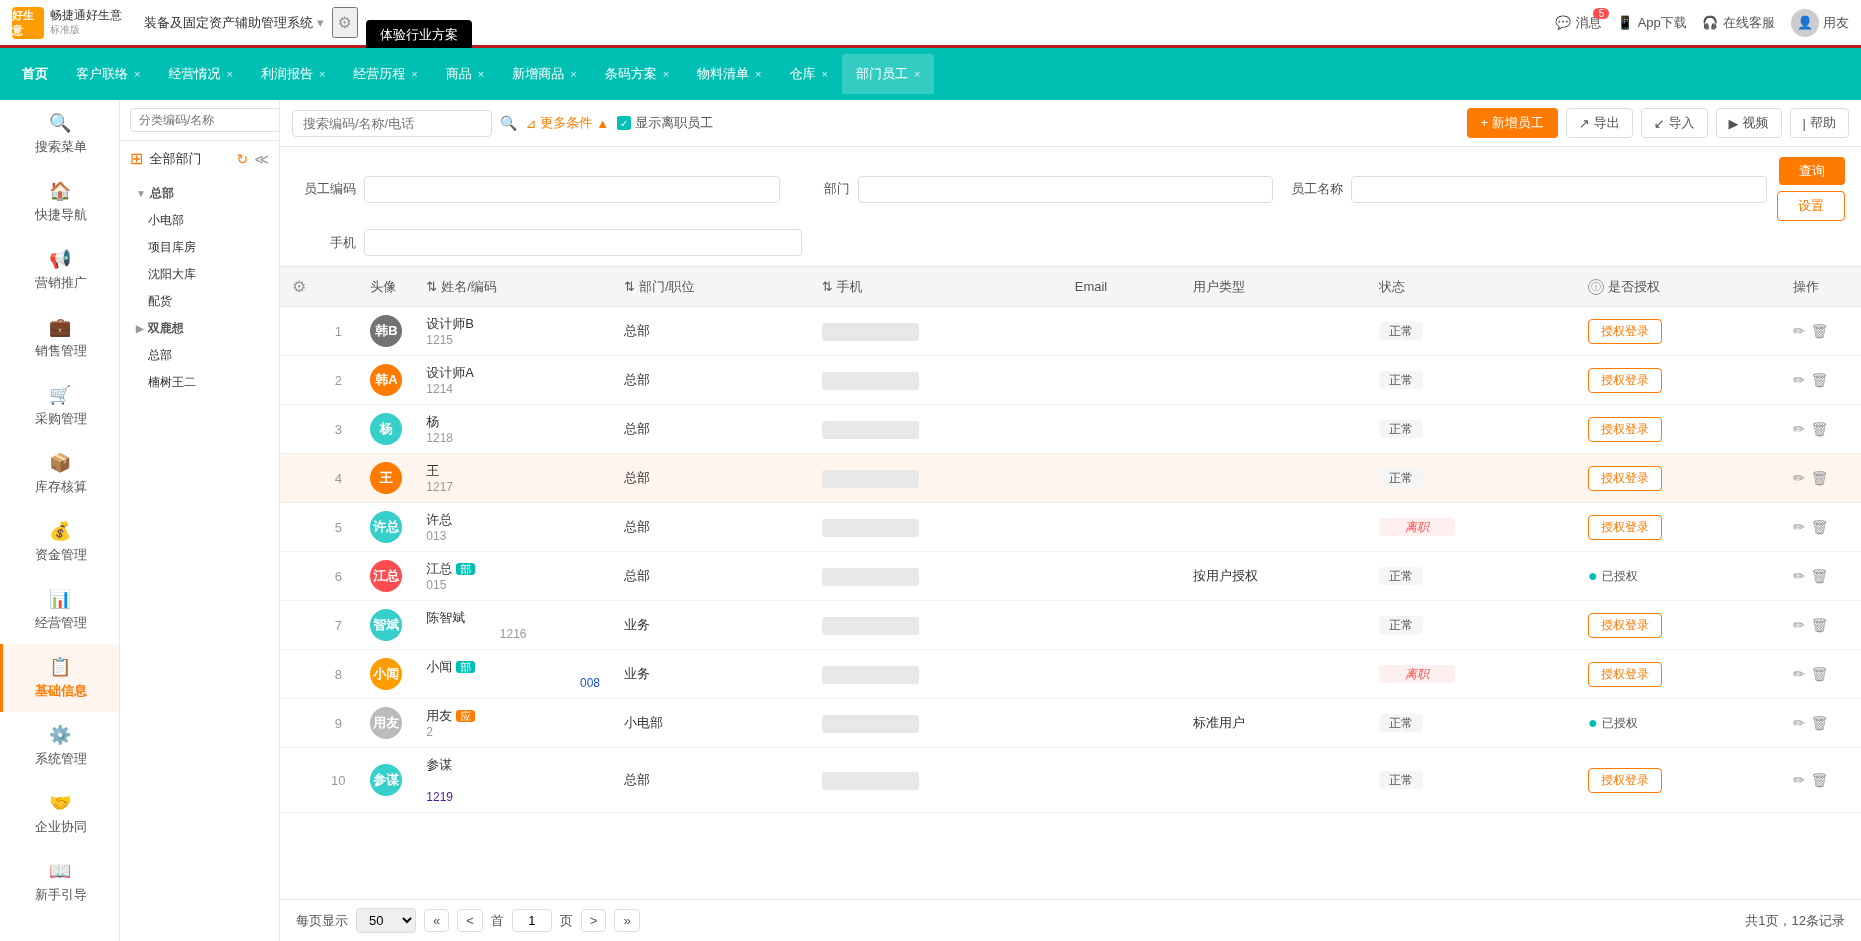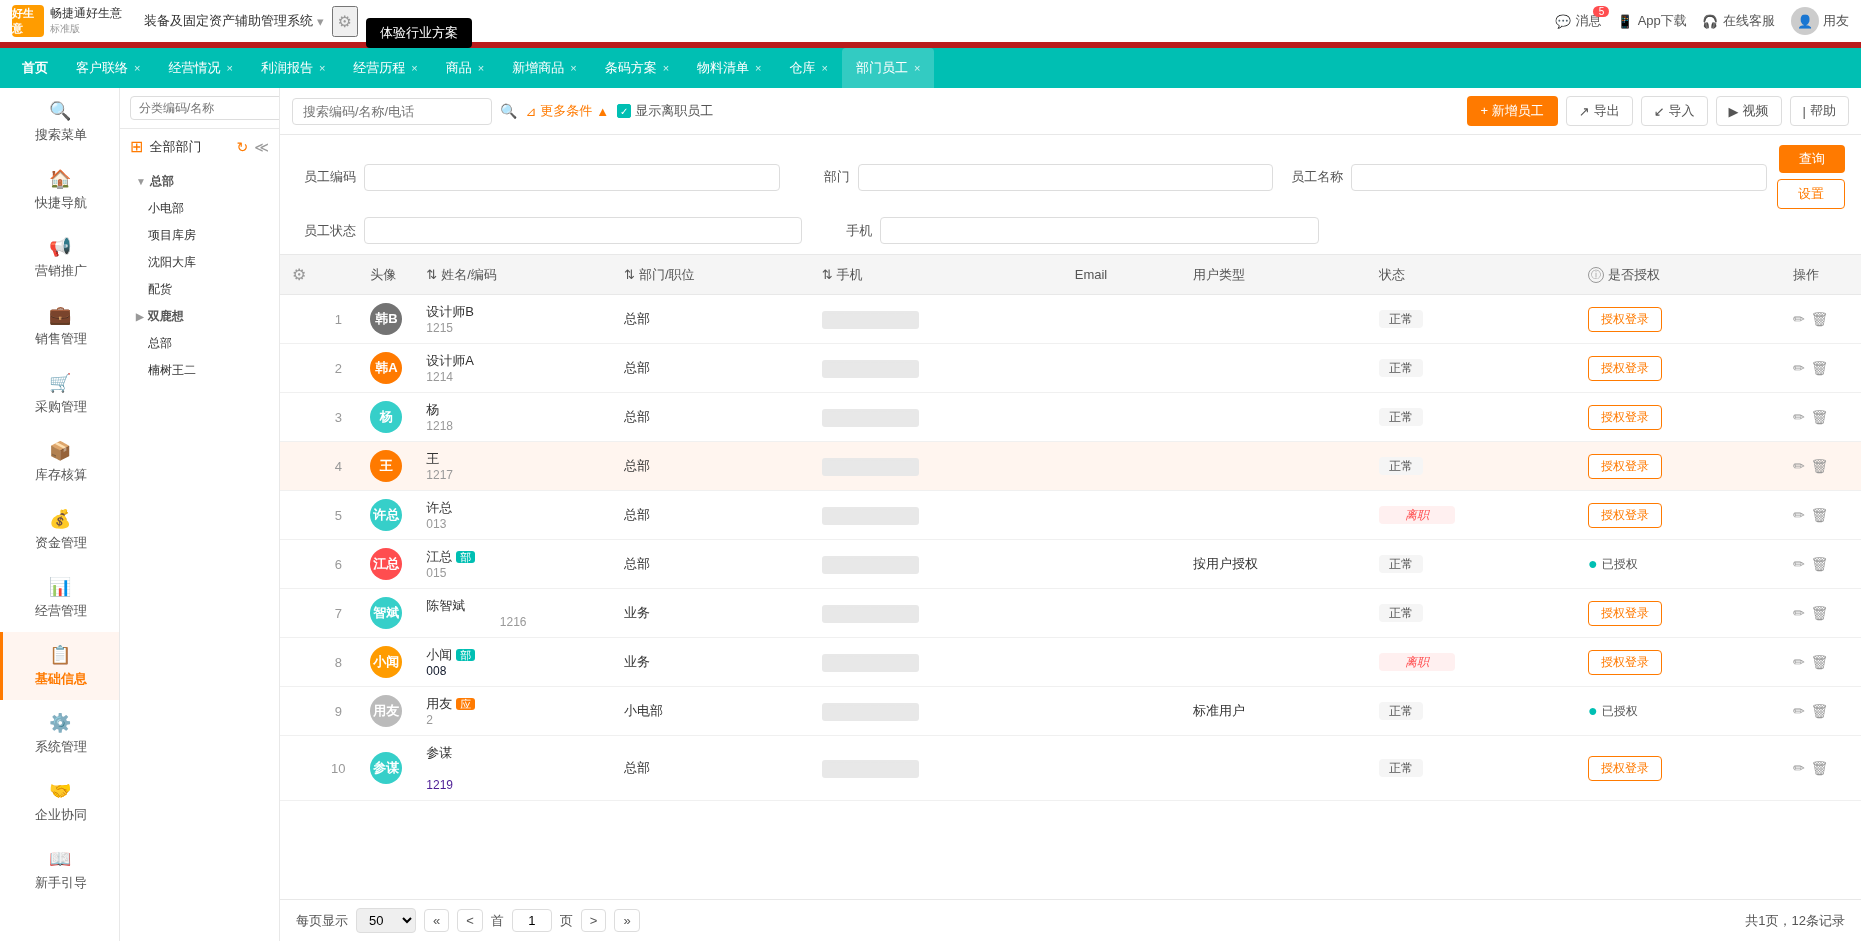--- a/index.html
+++ b/index.html
@@ -1,33 +1,33 @@
 <!DOCTYPE html>
 <html><head>
   <meta charset="utf-8">
   <style>
     * { box-sizing: border-box; margin: 0; padding: 0; font-family: 'Microsoft YaHei', Arial, sans-serif; font-size: 13px; }
     body { background: #f5f5f5; display: flex; flex-direction: column; height: 100vh; overflow: hidden; }
 
     
-    .topbar { background: #fff; height: 48px; display: flex; align-items: center; padding: 0 12px; border-bottom: 6px solid #b91c1c; gap: 8px; flex-shrink: 0; }
+    .topbar { background: #fff; height: 48px; display: flex; align-items: center; padding: 0 12px; border-bottom: 3px solid #b91c1c; gap: 8px; flex-shrink: 0; }
     .topbar-logo { display: flex; align-items: center; gap: 6px; width: 120px; }
     .logo-icon { width: 32px; height: 32px; background: #ff9c00; border-radius: 4px; display: flex; align-items: center; justify-content: center; color: #fff; font-size: 11px; font-weight: bold; flex-shrink: 0; }
     .logo-text { font-size: 12px; color: #333; line-height: 1.3; }
     .logo-sub { font-size: 10px; color: #999; }
     .topbar-system { display: flex; align-items: center; gap: 4px; color: #333; font-size: 13px; margin-left: 4px; }
     .gear-btn { color: #999; font-size: 16px; cursor: pointer; padding: 4px; }
     .trial-btn { background: #000000; color: #fff; border: none; border-radius: 4px; padding: 6px 14px; cursor: pointer; font-size: 13px; font-weight: normal; margin-top: 24px; }
     .topbar-right { margin-left: auto; display: flex; align-items: center; gap: 16px; color: #555; font-size: 13px; }
     .topbar-right-item { display: flex; align-items: center; gap: 4px; cursor: pointer; position: relative; }
     .badge { position: absolute; top: -6px; right: -8px; background: #ff4d4f; color: #fff; border-radius: 10px; font-size: 10px; padding: 0 4px; min-width: 16px; text-align: center; }
     .user-avatar { width: 28px; height: 28px; background: #ccc; border-radius: 50%; display: flex; align-items: center; justify-content: center; color: #fff; font-size: 11px; }
 
     
-    .navtabs { background: #00bfb3; display: flex; align-items: center; padding: 12px 8px; height: 40px; flex-shrink: 0; overflow-x: auto; }
+    .navtabs { background: #00bfb3; display: flex; align-items: center; padding: 12px 8px; height: 52px; flex-shrink: 0; overflow-x: auto; }
     .navtab { color: #fff; padding: 0 14px; height: 40px; display: flex; align-items: center; gap: 4px; cursor: pointer; font-size: 13px; white-space: nowrap; position: relative; }
     .navtab.active { background: rgba(255,255,255,0.2); border-radius: 4px 4px 0 0; }
     .navtab-close { font-size: 11px; color: rgba(255,255,255,0.8); margin-left: 2px; }
     .navtab-home { font-weight: bold; }
 
     
     .main-layout { display: flex; flex: 1; overflow: hidden; }
 
     
     .sidebar { width: 120px; background: #fff; flex-shrink: 0; overflow-y: auto; border-right: 1px solid #e8e8e8; }
@@ -287,26 +287,20 @@
         <div class="filter-group">
           <span class="filter-label">员工名称</span>
           <input class="filter-input" type="text" style="">
         </div>
         <div style="display:flex;flex-direction:column;gap:8px;align-items:flex-end;row-gap:6px;">
           <button class="btn-query">查询</button>
           <button class="btn-set">设置</button>
         </div>
       </div>
       <div style="display:grid;grid-template-columns:1fr 1fr 1fr auto;gap:10px;align-items:center;margin-top:8px;">
-        <div class="filter-group">
-          <span class="filter-label">员工状态</span>
-          <select class="filter-select">
-            <option></option>
-          </select>
-        </div>
         <div class="filter-group">
           <span class="filter-label">手机</span>
           <input class="filter-input" type="text" style="">
         </div>
         <div></div>
         <div></div>
       </div>
     </div>
 
     <div class="table-container">
@@ -539,21 +533,21 @@
     </td>
   </tr>
             <tr>
     <td></td>
     <td class="col-no">8</td>
     <td class="col-avatar">
       <div class="avatar-circle" style="background:#ff9c00;margin:0 auto;">小闻</div>
     </td>
     <td>
       <div>小闻<span class="tag-dept">部</span></div>
-      <div style="color:#0f172a;font-size:12px;">008</div>
+      <div style="color:#1d4ed8;font-size:12px;text-align:right;">008</div>
     </td>
     <td>业务</td>
     <td>
       <span class="phone-blur">██████████</span>
     </td>
     <td></td>
     <td></td>
     <td>
       <span class="status-resigned">离职</span>
     </td>

